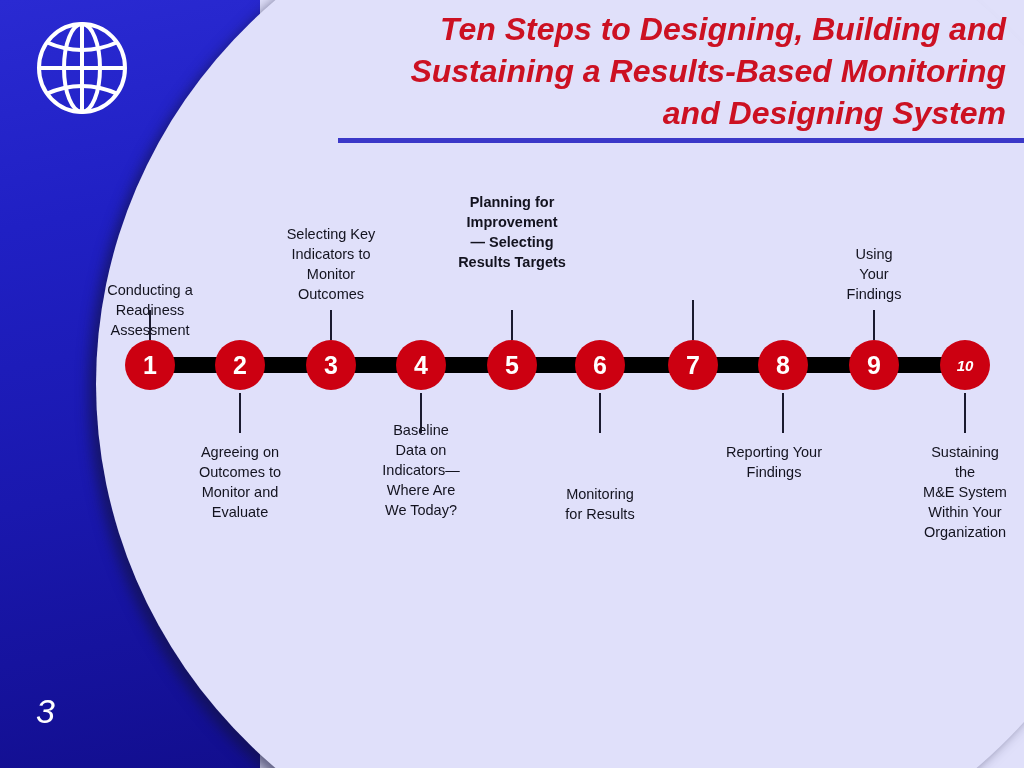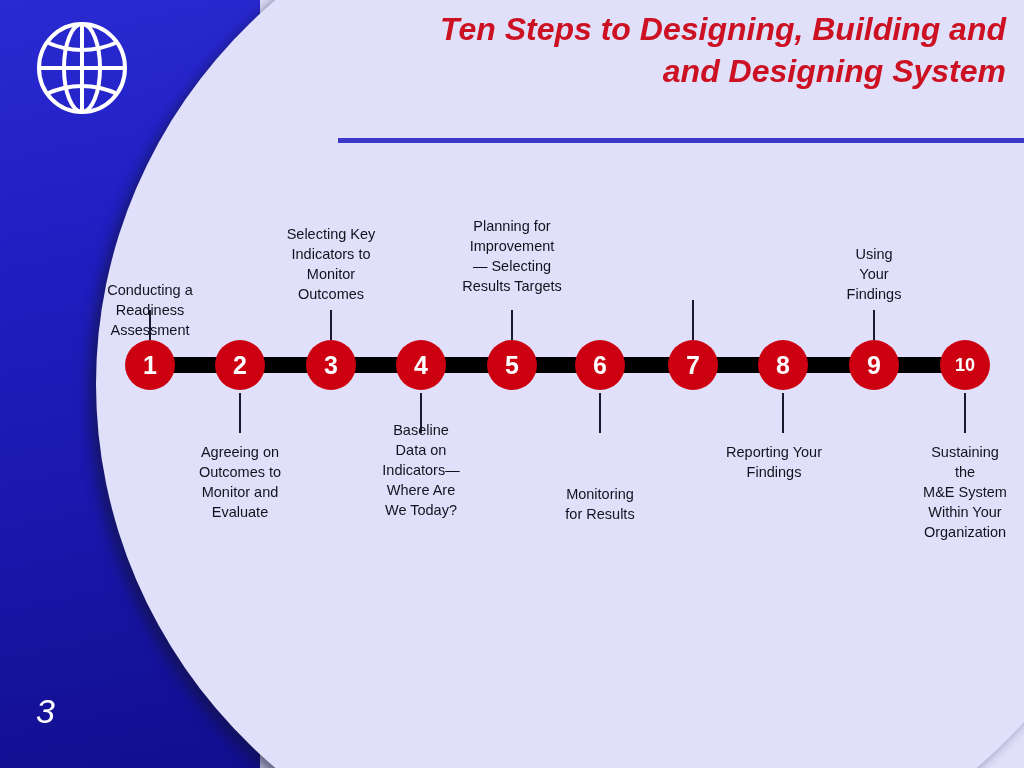--- a/index.html
+++ b/index.html
@@ -101,21 +101,21 @@
     border-radius: 50%;
     background: #cc0011;
     color: #ffffff;
     font-size: 25px;
     font-weight: bold;
     display: flex;
     align-items: center;
     justify-content: center;
     line-height: 1;
   }
-  .node.wide { font-size: 18px; }
+  .node.wide { font-size: 15px; font-style: italic; }
   .connector {
     position: absolute;
     width: 2px;
     background: #1a1a2e;
     margin-left: -1px;
   }
   .step-label {
     position: absolute;
     font-size: 14.5px;
     line-height: 20px;
@@ -150,20 +150,21 @@
       <ellipse cx="54" cy="52" rx="18" ry="44"></ellipse>
       <line x1="54" y1="8" x2="54" y2="96"></line>
       <line x1="11" y1="52" x2="97" y2="52"></line>
       <path d="M 18 26 Q 54 42 90 26"></path>
       <path d="M 18 78 Q 54 62 90 78"></path>
     </g>
   </svg>
 
   <div class="title">
     <div>Ten Steps to Designing, Building and</div>
+    <div>Sustaining a Results-Based Monitoring</div>
     <div>and Designing System</div>
   </div>
   <div class="title-rule"></div>
 
   <div class="timeline" id="timeline">
     <div class="track"></div>
   <div class="connector" style="left: 150px; top: 310px; height: 30px;"></div>
       <div class="node" style="left: 150px;">1</div>
       <div class="step-label" style="left: 150px; width: 150px; top: 244px; margin-top: 36px;">Conducting a
 Readiness
@@ -182,21 +183,21 @@
 Outcomes</div>
       <div class="connector" style="left: 421px; top: 393px; height: 40px;"></div>
       <div class="node" style="left: 421px;">4</div>
       <div class="step-label" style="left: 421px; width: 130px; top: 420px;">Baseline
 Data on
 Indicators—
 Where Are
 We Today?</div>
       <div class="connector" style="left: 512px; top: 310px; height: 30px;"></div>
       <div class="node" style="left: 512px;">5</div>
-      <div class="step-label" style="left: 512px; width: 170px; top: 216px;">Planning for
+      <div class="step-label" style="left: 512px; width: 170px; top: 192px; font-weight: bold;">Planning for
 Improvement
 — Selecting
 Results Targets</div>
       <div class="connector" style="left: 600px; top: 393px; height: 40px;"></div>
       <div class="node" style="left: 600px;">6</div>
       <div class="step-label" style="left: 600px; width: 150px; top: 442px; margin-top: 42px;">Monitoring
 for Results</div>
       <div class="connector" style="left: 693px; top: 300px; height: 40px;"></div>
       <div class="node" style="left: 693px;">7</div>
       <div class="connector" style="left: 783px; top: 393px; height: 40px;"></div>

